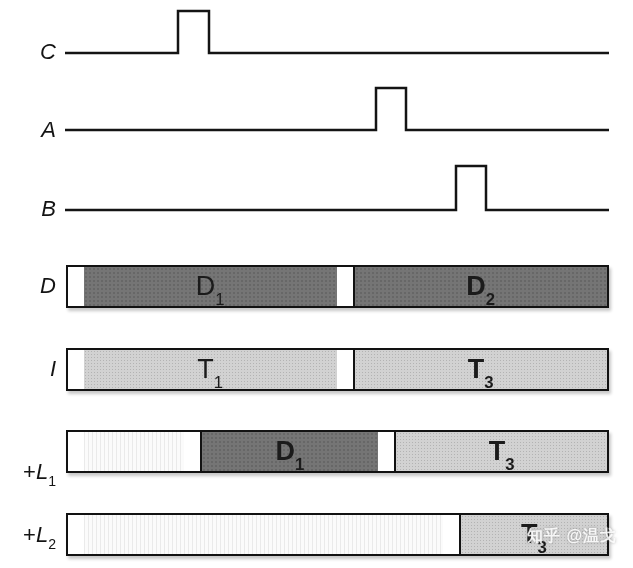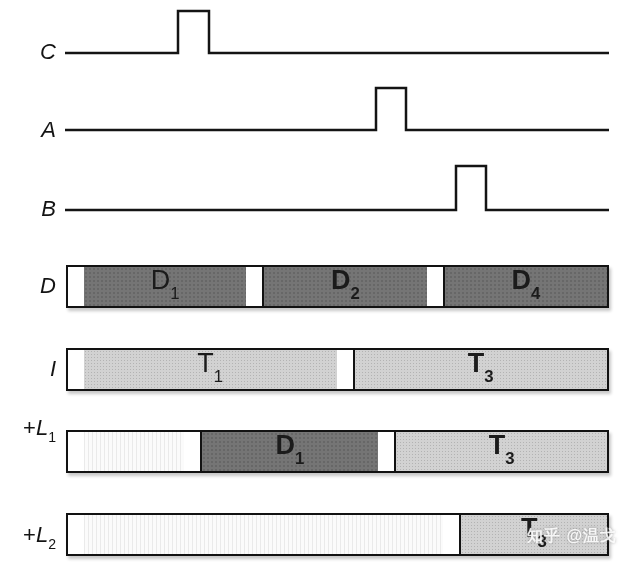--- a/index.html
+++ b/index.html
@@ -17,21 +17,21 @@
   }
   .sig .plus{font-style:normal;}
   .sig sub{font-size:0.64em;font-style:normal;line-height:0;position:relative;top:2px;}
   
   .bar{
     position:absolute;left:66px;width:539px;height:39px;
     border:2px solid #121212;display:flex;align-items:stretch;
     box-shadow:2px 3px 3px rgba(0,0,0,0.22);
   }
   .seg{
-    display:flex;align-items:flex-start;justify-content:center;
+    display:flex;align-items:center;justify-content:center;
     font-size:27px;color:#1b1b1b;line-height:1;margin-left:16px;
   }
   .seg sub{font-size:0.62em;line-height:0;position:relative;top:4px;}
   .seg + .seg{border-left:2px solid #121212;font-weight:bold;}
   .fill-dark{
     background-image:radial-gradient(rgba(60,60,60,0.25) 0.8px, transparent 1px);
     background-size:4px 4px;
   }
   .fill-light{
     background-image:radial-gradient(rgba(120,120,120,0.35) 0.8px, transparent 1px);
@@ -58,32 +58,29 @@
     <path class="wave" d="M65 53 H178 V11 H209 V53 H609" stroke="#141414"></path>
     <path class="wave" d="M65 130 H376 V88 H406 V130 H609" stroke="#141414"></path>
     <path class="wave" d="M65 210 H456 V166 H486 V210 H609" stroke="#141414"></path>
   </svg>
 
   <div class="sig" style="top:41px;">C</div>
   <div class="sig" style="top:119px;">A</div>
   <div class="sig" style="top:198px;">B</div>
   <div class="sig" style="top:275px;">D</div>
   <div class="sig" style="top:358px;">I</div>
-  <div class="sig" style="top:417px;"><span class="plus">+</span><span>L</span><sub>1</sub></div>
+  <div class="sig" style="top:461px;"><span class="plus">+</span><span>L</span><sub>1</sub></div>
   <div class="sig" style="top:524px;"><span class="plus">+</span><span>L</span><sub>2</sub></div>
 
   <div class="bar" style="top:265px;">
     <div class="seg fill-dark" style="flex: 1 1 0%; background-color: rgb(117, 117, 117);">
         <span><span>D</span><sub>1</sub></span>
       </div>
     <div class="seg fill-dark" style="flex: 1 1 0%; background-color: rgb(117, 117, 117);">
         <span><span>D</span><sub>2</sub></span>
-      </div>
-    <div class="seg fill-dark" style="flex: 1 1 0%; background-color: rgb(117, 117, 117);">
-        <span><span>D</span><sub>4</sub></span>
       </div>
   </div>
 
   <div class="bar" style="top:348px;">
     <div class="seg fill-light" style="flex: 1 1 0%; background-color: rgb(210, 210, 210);">
         <span><span>T</span><sub>1</sub></span>
       </div>
     <div class="seg fill-light" style="flex: 1 1 0%; background-color: rgb(210, 210, 210);">
         <span><span>T</span><sub>3</sub></span>
       </div>

